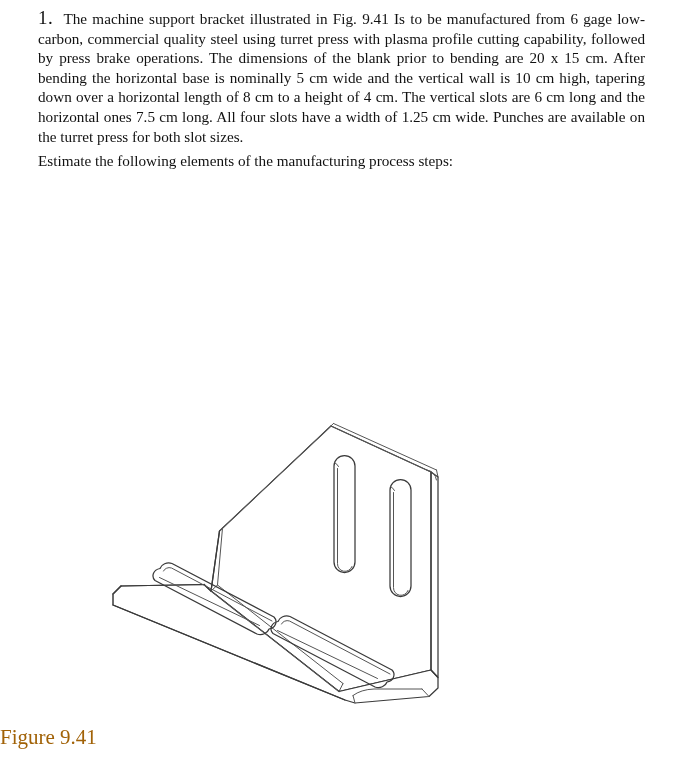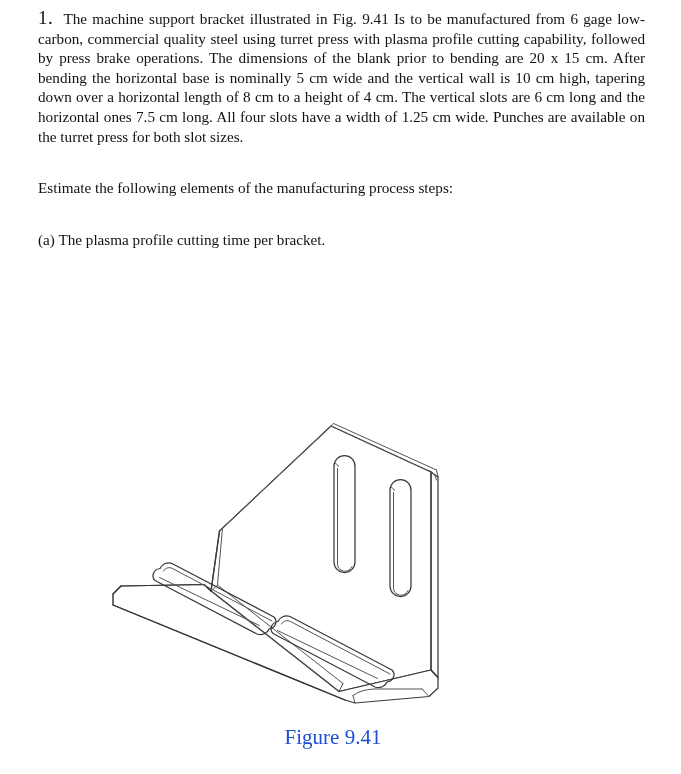--- a/index.html
+++ b/index.html
@@ -29,21 +29,21 @@
   }
   p {
     margin: 0 0 0 0;
     font-size: 15.2px;
     line-height: 19.6px;
     text-align: justify;
     text-justify: inter-word;
     color: #111111;
   }
   p.gap {
-    margin-top: 32px;
+    margin-top: 5px;
   }
   .qnum {
     font-size: 19px;
     line-height: 19.6px;
     letter-spacing: 0.5px;
   }
   .lead {
     text-indent: 0;
   }
   .figure-wrap {
@@ -55,42 +55,40 @@
   }
   .figure-wrap svg {
     display: block;
     margin: 0 auto;
   }
   .figcaption {
     position: absolute;
     left: 0;
     top: 724px;
     width: 666px;
-    text-align: center;
     font-size: 21px;
     line-height: 26px;
-    color: #1d4ed8;
+    color: #a16207;
     font-family: "Liberation Serif", "DejaVu Serif", serif;
   }
   .sl { fill: none; stroke: #3a3a3a; stroke-width: 1.25; stroke-linejoin: round; stroke-linecap: round; }
   .sl-thin { fill: none; stroke: #555555; stroke-width: 1.0; stroke-linejoin: round; stroke-linecap: round; }
   .face { fill: #ffffff; }
 </style>
 </head>
 <body>
 
 <div class="page">
 
   <div class="textblock">
 
     <p class="lead"><span class="qnum">1.</span>&nbsp; <span>The machine support bracket illustrated in Fig. 9.41 Is to be manufactured from 6 gage low-carbon, commercial quality steel using turret press with plasma profile cutting capability, followed by press brake operations. The dimensions of the blank prior to bending are 20 x 15 cm. After bending the horizontal base is nominally 5 cm wide and the vertical wall is 10 cm high, tapering down over a horizontal length of 8 cm to a height of 4 cm. The vertical slots are 6 cm long and the horizontal ones 7.5 cm long. All four slots have a width of 1.25 cm wide. Punches are available on the turret press for both slot sizes.</span></p>
 
     <p class="gap">Estimate the following elements of the manufacturing process steps:</p>
 
-    <p class="gap">(a) The plasma profile cutting time per bracket.</p>
 
 
 
 
   </div>
 
   <div class="figure-wrap">
     <svg width="500" height="320" viewBox="0 0 500 320">
 
       <g>

